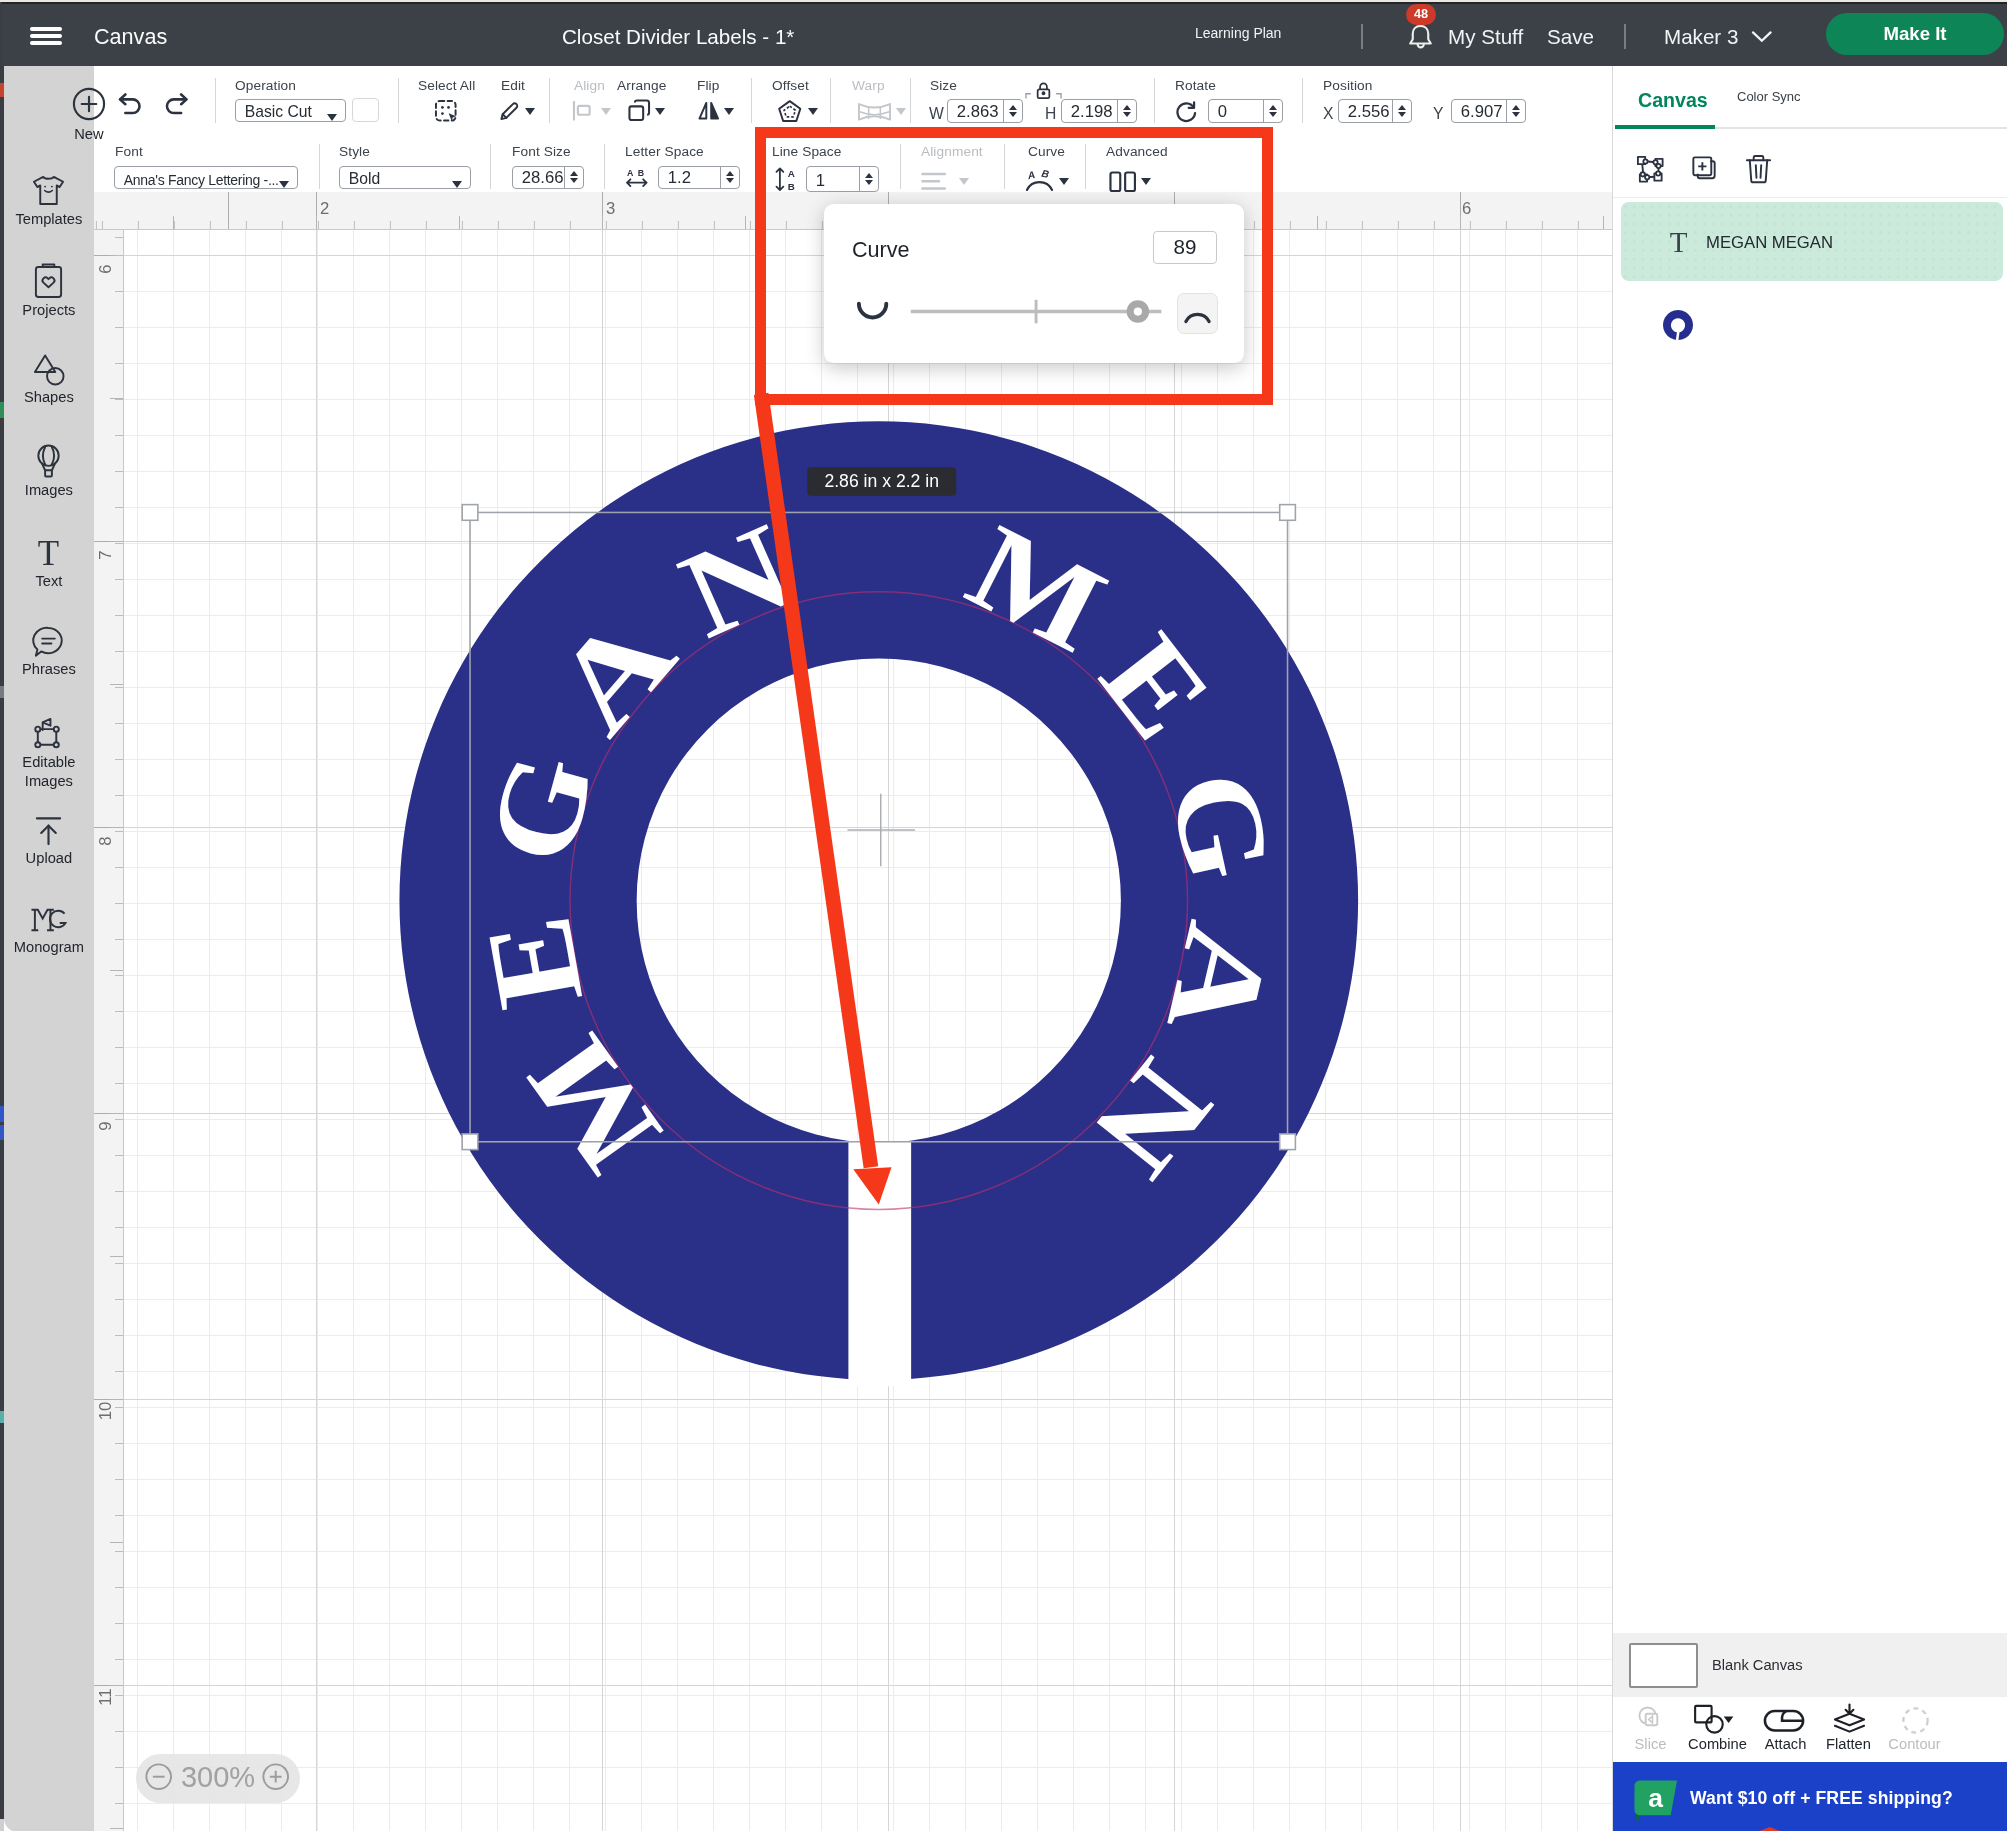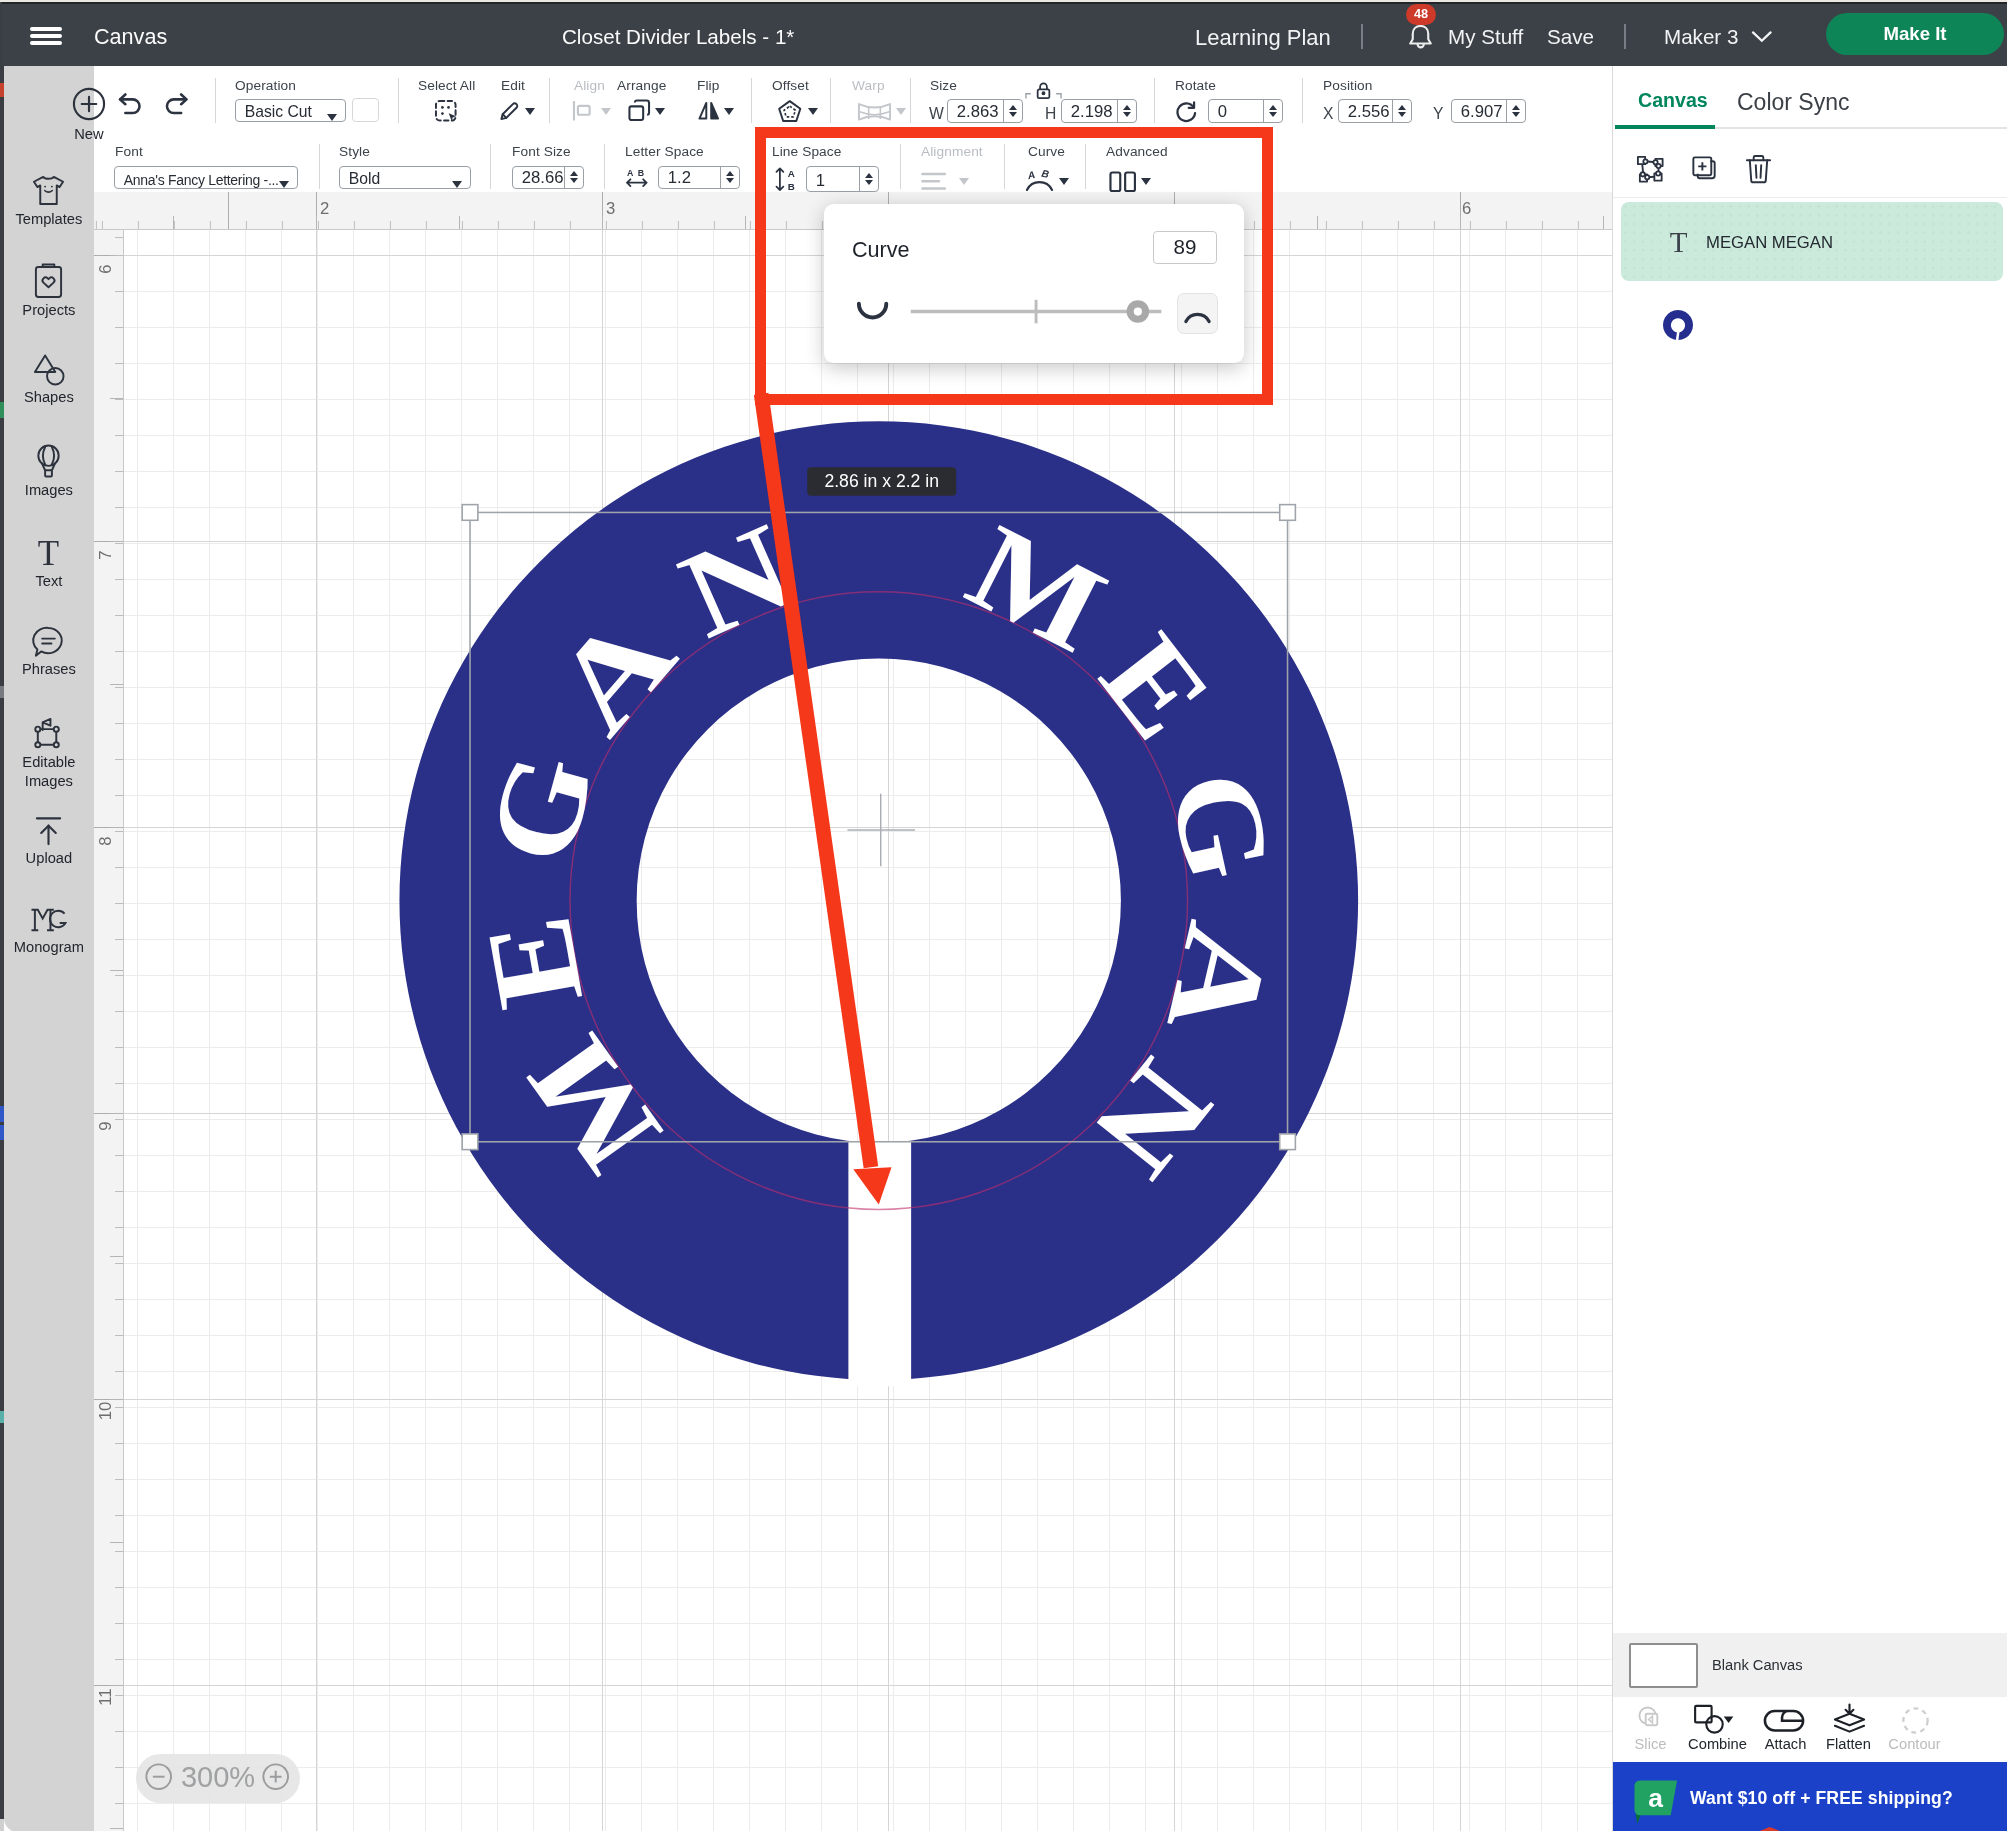--- a/index.html
+++ b/index.html
@@ -33,21 +33,21 @@
 
 <div class="abs" style="left:0;top:0;width:2007px;height:2px;background:#ece7e1;"></div>
 <div class="abs" style="left:2px;top:2px;width:2005px;height:2px;background:#222529;"></div>
 <div class="abs" style="left:2px;top:3.9px;width:2005px;height:62px;background:#3c4147;"></div>
 
 <div class="abs" style="left:30px;top:27.4px;width:32px;height:3.9px;background:#fff;border-radius:2px;"></div>
 <div class="abs" style="left:30px;top:34px;width:32px;height:3.9px;background:#fff;border-radius:2px;"></div>
 <div class="abs" style="left:30px;top:41px;width:32px;height:3.9px;background:#fff;border-radius:2px;"></div>
 <div class="abs" style="left:94px;top:23.5px;font-size:21.6px;color:#fcfcfc;">Canvas</div>
 <div class="abs" style="left:562px;top:24.5px;font-size:20.6px;color:#fcfcfc;">Closet Divider Labels - 1*</div>
-<div class="abs" style="left:1195px;top:24.5px;font-size:22px;color:#f2f3f4;">Learning Plan</div>
+<div class="abs" style="left:1195px;top:24.5px;font-size:14px;color:#f2f3f4;">Learning Plan</div>
 <div class="abs" style="left:1361px;top:23.5px;width:1.5px;height:25.5px;background:#787e85;"></div>
 
 <svg class="icon" style="left:1405px;top:21.6px;" width="31" height="31" viewBox="0 0 32 32" fill="none" stroke="#eceded" stroke-width="2.2" stroke-linecap="round" stroke-linejoin="round">
 <path d="M16 4 c-5 0-8 3.6-8 8.2 v5.6 l-2.6 4.4 h21.2 L24 17.8 v-5.6 C24 7.6 21 4 16 4 Z"></path>
 <path d="M13 23 a3.2 3.2 0 0 0 6.4 0"></path>
 </svg>
 <div class="abs" style="left:1406px;top:3.9px;width:30px;height:21.6px;background:#cd3a2a;border-radius:10.8px;color:#fff;
      font-size:12.7px;font-weight:bold;text-align:center;line-height:21.6px;">48</div>
 <div class="abs" style="left:1448px;top:24.5px;font-size:20.6px;color:#f2f3f4;">My Stuff</div>
 <div class="abs" style="left:1547px;top:24.5px;font-size:20.6px;color:#f2f3f4;">Save</div>
@@ -434,21 +434,21 @@
 <div class="abs" style="left:1177px;top:293px;width:41px;height:41px;background:#f4f4f4;border:1px solid #e3e3e3;border-radius:6.9px;box-sizing:border-box;"></div>
 <svg class="abs" style="left:1183px;top:303px;" width="29" height="21.6" viewBox="0 0 30 22">
     <path d="M3 19 a13.5 13.5 0 0 1 24 0" fill="none" stroke="#2b3240" stroke-width="3.4" stroke-linecap="round"></path>
   </svg>
 
 <div class="abs" style="left:755px;top:127px;width:518px;height:278px;border:11.8px solid #f5371a;box-sizing:border-box;"></div>
 
 <div class="abs" style="left:1612px;top:66px;width:1px;height:1766px;background:#d9d9d9;"></div>
 <div class="abs" style="left:1613px;top:66px;width:394px;height:1766px;background:#fff;"></div>
 <div class="abs" style="left:1638px;top:89px;font-size:19.6px;font-weight:bold;color:#00855c;">Canvas</div>
-<div class="abs" style="left:1737px;top:89px;font-size:23px;color:#3a4046;">Color Sync</div>
+<div class="abs" style="left:1737px;top:89px;font-size:13px;color:#3a4046;">Color Sync</div>
 <div class="abs" style="left:1615px;top:125px;width:100px;height:3.9px;background:#00855c;"></div>
 <div class="abs" style="left:1715px;top:127px;width:292px;height:1.5px;background:#e4e4e4;"></div>
 
 <svg class="abs" style="left:1635px;top:154px;" width="31" height="31" viewBox="0 0 32 32" fill="none" stroke="#2b3240" stroke-width="1.9" stroke-linejoin="round">
 <rect x="3" y="3" width="7.5" height="7.5"></rect>
     <rect x="21" y="5" width="7.5" height="7.5"></rect>
     <rect x="5" y="21" width="7.5" height="7.5"></rect>
     <rect x="20" y="20" width="7.5" height="7.5"></rect>
 <path d="M10.5 7.5 L21 8.5 M7.5 10.5 L8.5 21 M12.5 24 L20 23.5 M24.5 12.5 L24 20"></path>
 <circle cx="10.8" cy="7.8" r="2.2" fill="#fff"></circle>

